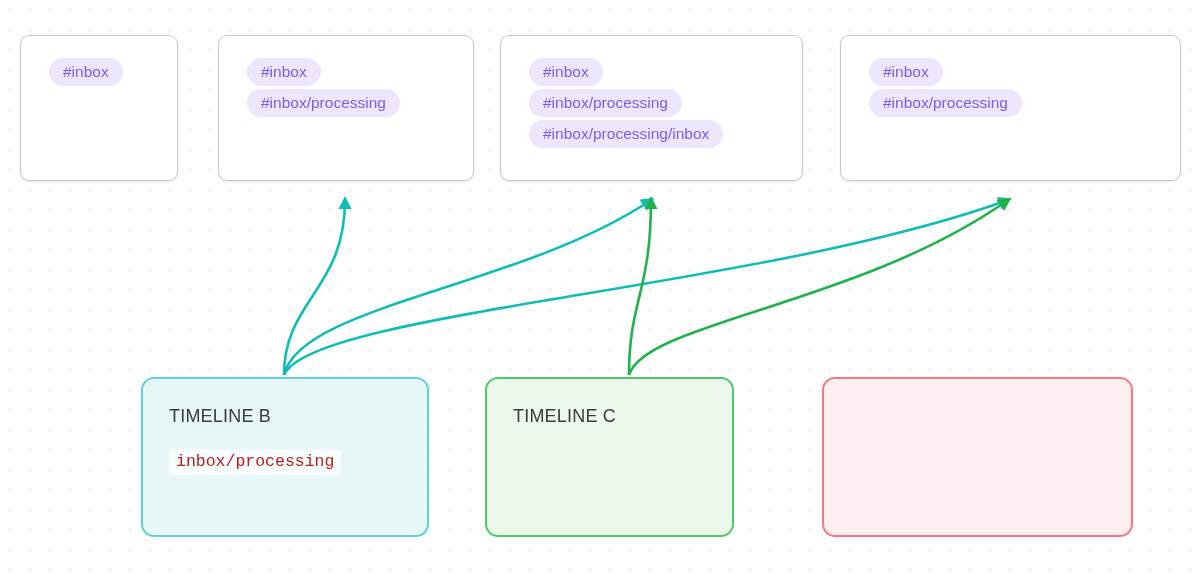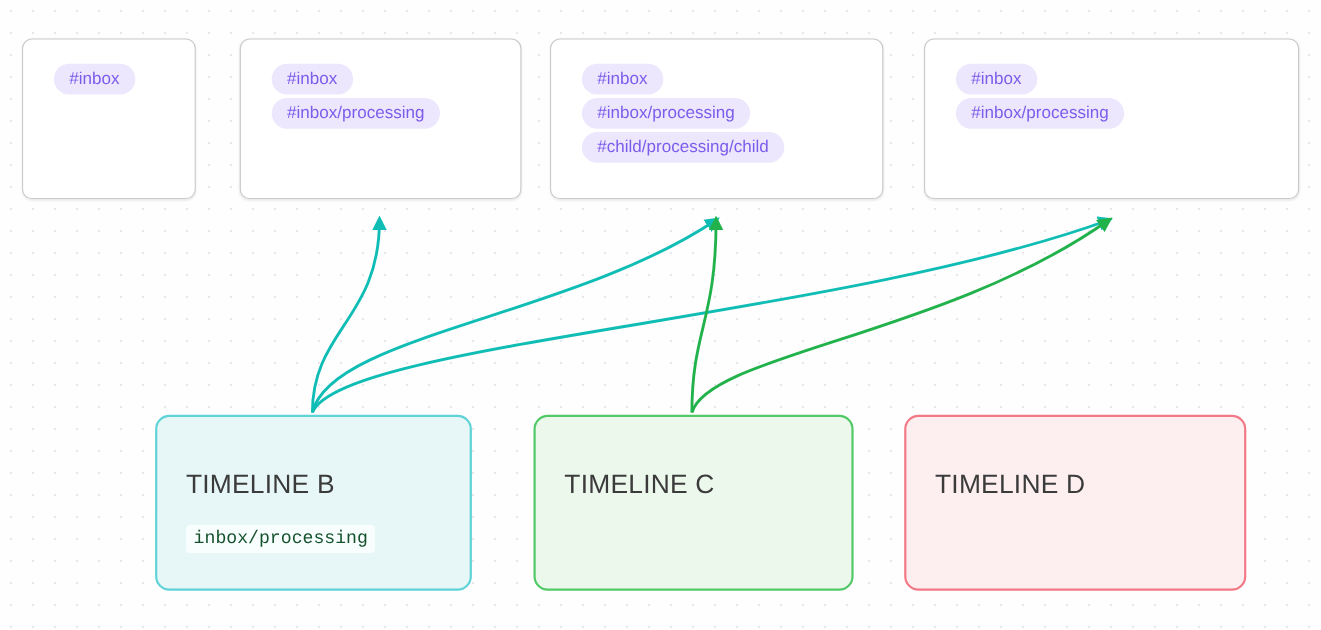--- a/index.html
+++ b/index.html
@@ -50,32 +50,31 @@
   
   .timeline {
     position: absolute;
     border-radius: 13px;
     border-width: 2.4px;
     border-style: solid;
     box-sizing: border-box;
     padding: 27px 0 0 26px;
   }
   .tl-title {
-    font-size: 24px;
+    font-size: 18px;
     letter-spacing: 0.2px;
     color: #3b3b3b;
     font-family: "Liberation Sans", sans-serif;
-    margin-top: 21px;
   }
   .tl-code {
     display: inline-block;
     margin-top: 22px;
     font-family: "Liberation Mono", monospace;
     font-size: 16.5px;
-    color: #14532d;
+    color: #b91c1c;
     background: rgba(255,255,255,0.72);
     border-radius: 4px;
     padding: 3px 7px 4px 7px;
     white-space: nowrap;
   }
 
   .tl-b { border-color: #5fd3d8; background: #e7f7f7; }
   .tl-c { border-color: #52c967; background: #edf8ed; }
   .tl-d { border-color: #f27a87; background: #fdeef0; }
 
@@ -133,37 +132,36 @@
     <div class="pillwrap">
       <span class="pill">#inbox</span>
       <span class="pill">#inbox/processing</span>
     </div>
   </div>
 
   <div class="tagbox" style="left:500px; top:35px; width:303px; height:146px;">
     <div class="pillwrap">
       <span class="pill">#inbox</span>
       <span class="pill">#inbox/processing</span>
-      <span class="pill">#child/processing/child</span>
+      <span class="pill">#inbox/processing/inbox</span>
     </div>
   </div>
 
   <div class="tagbox" style="left:840px; top:35px; width:341px; height:146px;">
     <div class="pillwrap">
       <span class="pill">#inbox</span>
       <span class="pill">#inbox/processing</span>
     </div>
   </div>
 
   <div class="timeline tl-b" style="left:141px; top:377px; width:288px; height:160px;">
     <div class="tl-title">TIMELINE B</div>
     <div class="tl-code">inbox/processing</div>
   </div>
 
-  <div class="timeline tl-c" style="left:485px; top:377px; width:291px; height:160px;">
+  <div class="timeline tl-c" style="left:485px; top:377px; width:249px; height:160px;">
     <div class="tl-title">TIMELINE C</div>
   </div>
 
   <div class="timeline tl-d" style="left:822px; top:377px; width:311px; height:160px;">
-    <div class="tl-title">TIMELINE D</div>
   </div>
 
 </div>
 
 </body></html>

